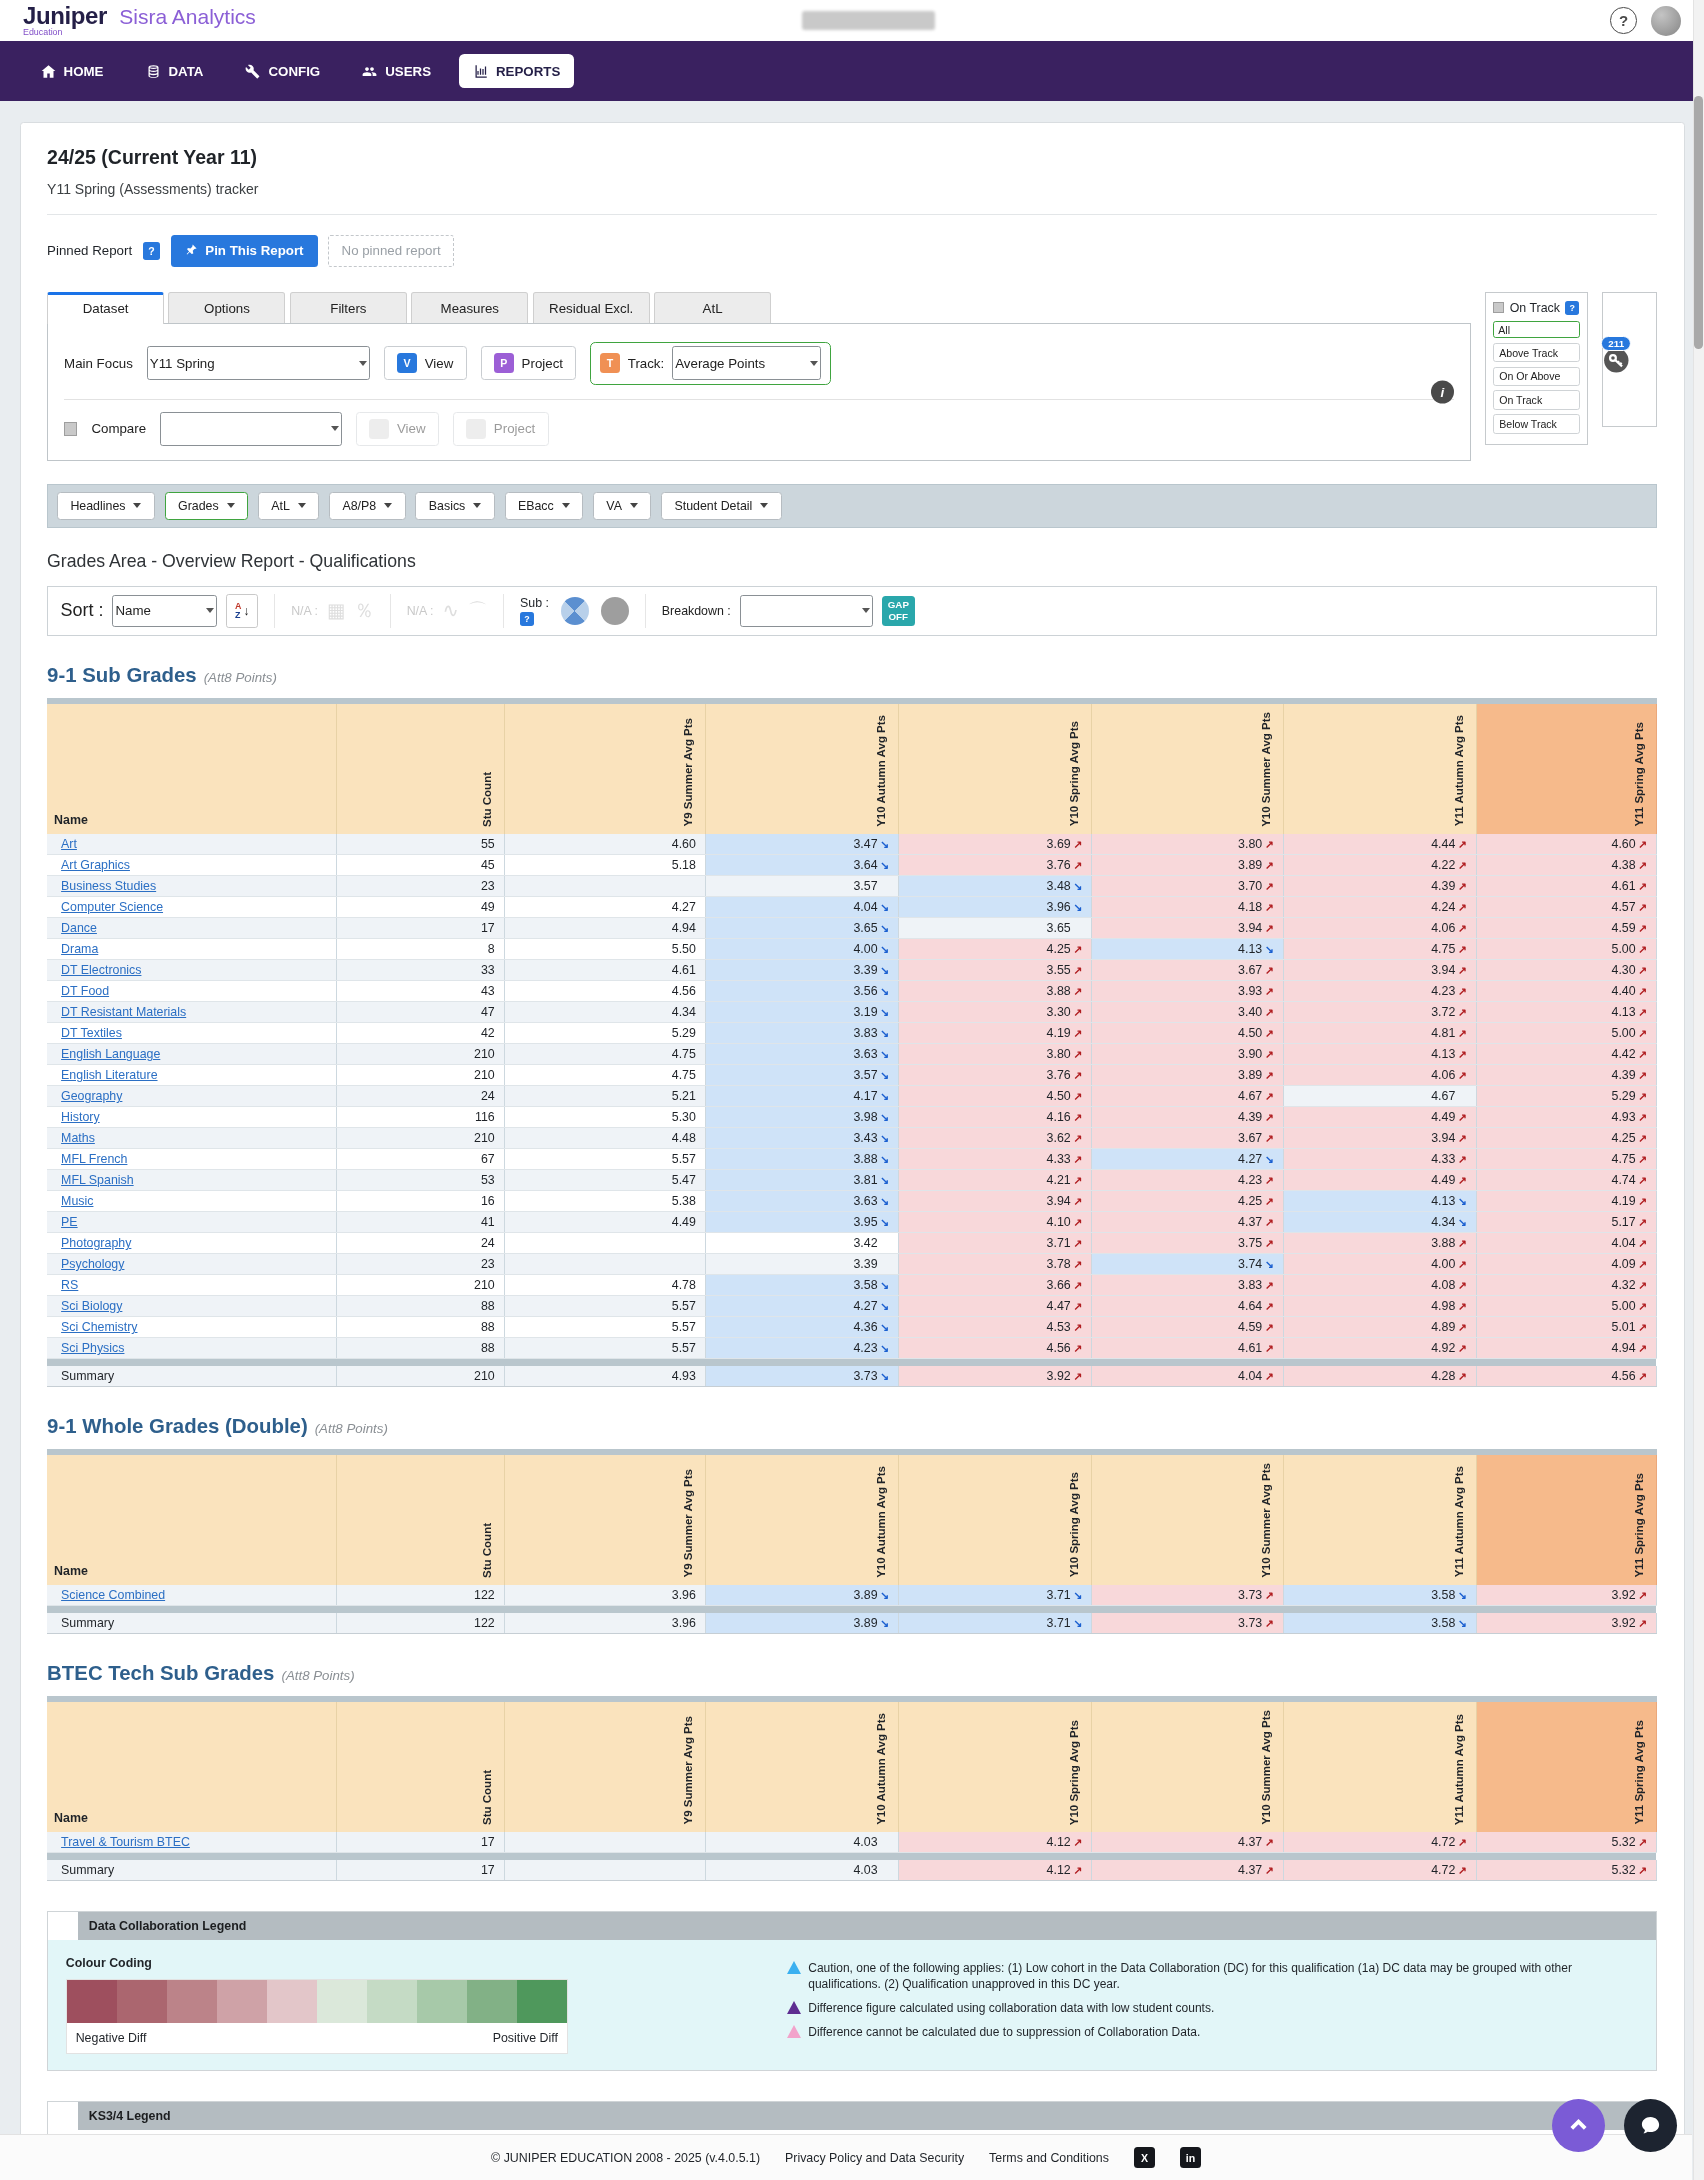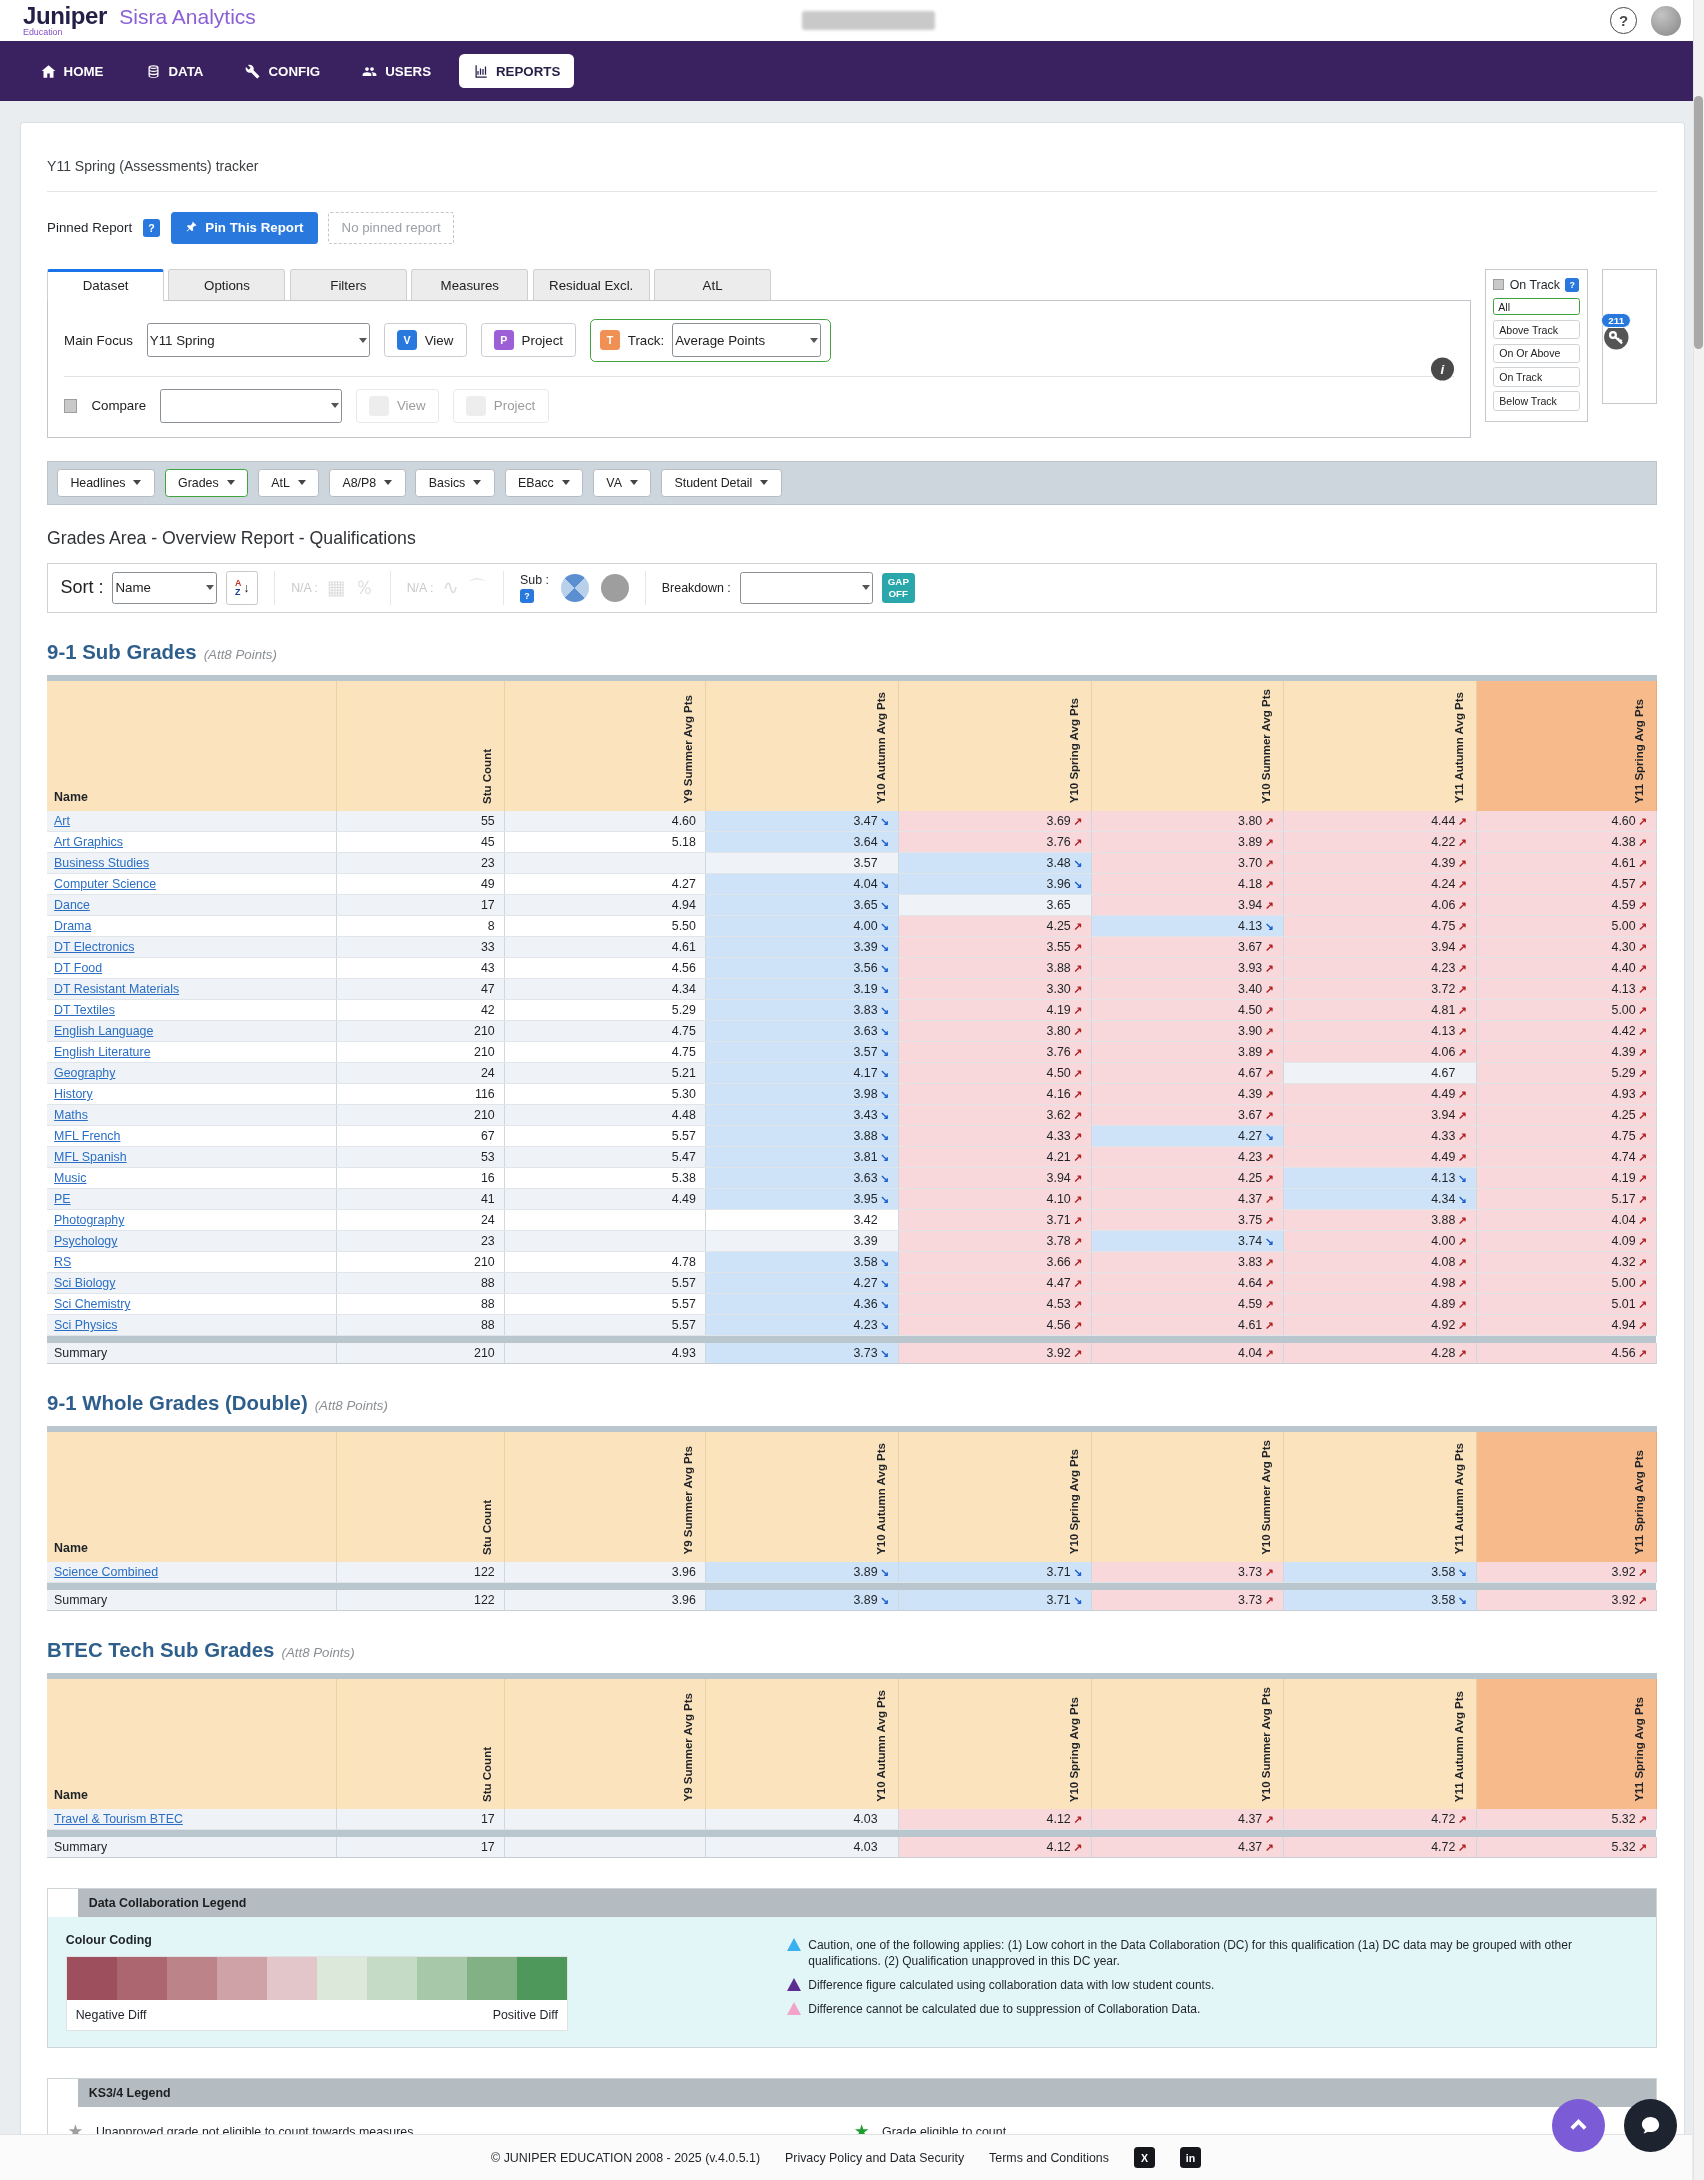--- a/index.html
+++ b/index.html
@@ -93,21 +93,21 @@
   .gap-btn { background:#2aa7ab; color:#fff; font-size:9.8px; font-weight:bold; border-radius:3.5px; padding:3.5px 6.2px; text-align:center; line-height:1.2; cursor:pointer; }
   
   .tbl-head { margin:28px 0 10.6px; font-size:20.4px; font-weight:bold; color:#2e5f8c; }
   .tbl-head em { font-size:13.3px; color:#8a8f94; font-weight:normal; margin-left:7px; }
   table.grid { width:100%; border-collapse:collapse; table-layout:fixed; font-size:12.4px; border-top:6.2px solid #b9c6cd; }
   table.grid th { background:#fae3bd; height:133px; border-right:0.9px solid #e8d2a6; position:relative; }
   table.grid th.last { background:#f6ba8b; border-right-color:#eba87b; }
   .th-name { text-align:left; vertical-align:bottom; padding:0 0 7px 7px; font-weight:bold; font-size:12.4px; color:#1f2328; }
   .vert { position:absolute; right:10.6px; bottom:7px; writing-mode:vertical-rl; transform:rotate(180deg); font-weight:bold; font-size:11.5px; color:#1f2328; white-space:nowrap; }
   table.grid td { height:21px; border-bottom:0.9px solid #dfe5e9; border-right:0.9px solid #cdd8df; }
-  .td-name { padding-left:7px; }
+  .td-name { padding-left:14px; }
   .td-name a { color:#2b6fc4; }
   .td-stu { text-align:right; padding-right:8.9px; }
   .val-wrap { display:flex; justify-content:flex-end; align-items:center; padding-right:5.3px; }
   .val-wrap.noarr { padding-right:8.9px; }
   .num { }
   .arr { width:15px; text-align:left; font-size:10.6px; padding-left:2.7px; font-weight:bold; }
   .arr.up { color:#b01d20; } .arr.down { color:#1a5fd0; }
   .bg-b { background:#cfe3f8; } .bg-p { background:#f8d8da; }
   .stripe { background:#eff3f7; }
   tr.spacer td { background:#b9c6cd; height:7px; border:none; }
@@ -188,20 +188,21 @@
     </div>
     <div class="nav-item active">
       <svg viewBox="0 0 24 24">
         <path d="M4 2h2v18h16v2H4zM9 17H7v-6h2zm4 0h-2V7h2zm4 0h-2v-9h2zm4 0h-2V4h2z"></path>
       </svg>
       <span>REPORTS</span>
     </div>
   </div>
 
 <div class="card">
+  <div class="pg-title">24/25 (Current Year 11)</div>
   <div class="pg-sub">Y11 Spring (Assessments) tracker</div>
   <hr class="rule">
 
   <div class="pinned-row">
     <span class="plabel">Pinned Report</span>
     <span class="qbadge">?</span>
     <button class="pin-btn">
       <svg width="13.3" height="13.3" viewBox="0 0 24 24" fill="#fff">
           <path d="M16 3l5 5-4 1-3 3 1 5-3 1-3.5-3.5L4 19l-1-1 4.5-4.5L4 10l1-3 5 1 3-3 1-4z"></path>
         </svg>

